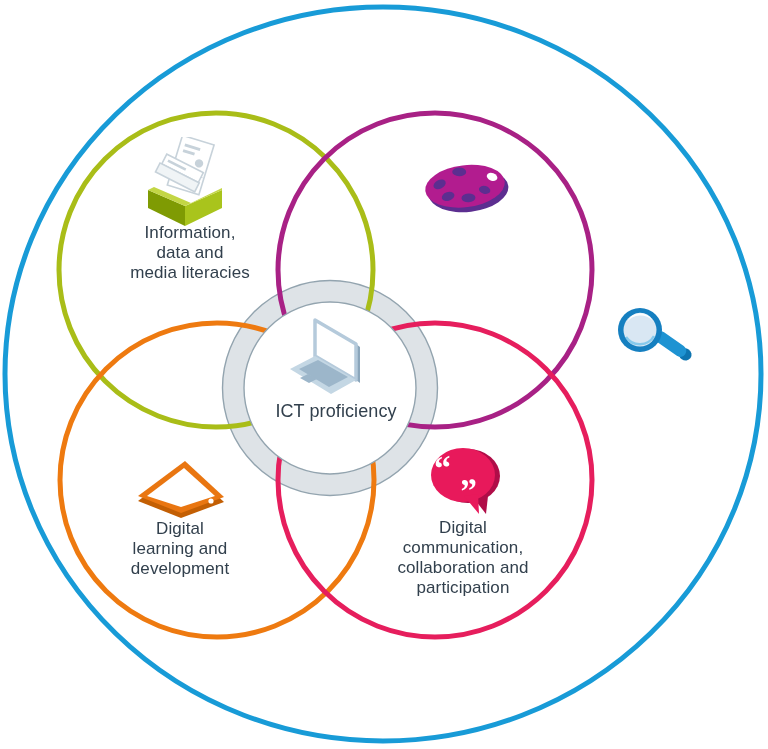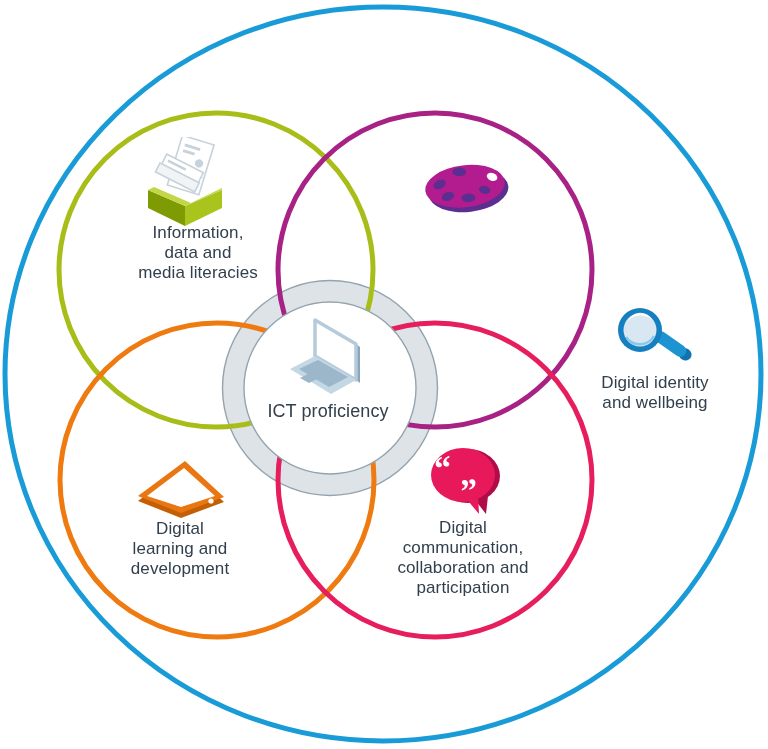--- a/index.html
+++ b/index.html
@@ -105,32 +105,30 @@
   </svg>
 
   <svg class="icon" style="left:285px;top:317px" width="80" height="80" viewBox="0 0 80 80">
     <polygon points="71,27 75,30 75,66 71,63" fill="#8ba6bb"></polygon>
     <polygon points="30,3 71,27 71,63 30,39" fill="#ffffff" stroke="#b5cadb" stroke-width="3.5" stroke-linejoin="round"></polygon>
     <polygon points="5,52 30,39 71,63 46,77" fill="#c4d7e4"></polygon>
     <polygon points="14,52 33,43 63,60 44,70" fill="#9cb6ca"></polygon>
     <polygon points="15,61 23,57 32,62 24,66" fill="#9cb6ca"></polygon>
   </svg>
 
-  <div class="label" style="left:198px;top:223px">Information,
+  <div class="label" style="left:190px;top:223px">Information,
 data and
 media literacies</div>
 
 
   <div class="label" style="left:180px;top:519px">Digital
 learning and
 development</div>
 
   <div class="label" style="left:463px;top:518px">Digital
 communication,
 collaboration and
 participation</div>
 
-  <div class="label" style="left:655px;top:373px">Digital identity
-and wellbeing</div>
 
-  <div class="label center-label" style="left:328px;top:401px">ICT proficiency</div>
+  <div class="label center-label" style="left:336px;top:401px">ICT proficiency</div>
 
 </div>
 
 </body></html>

